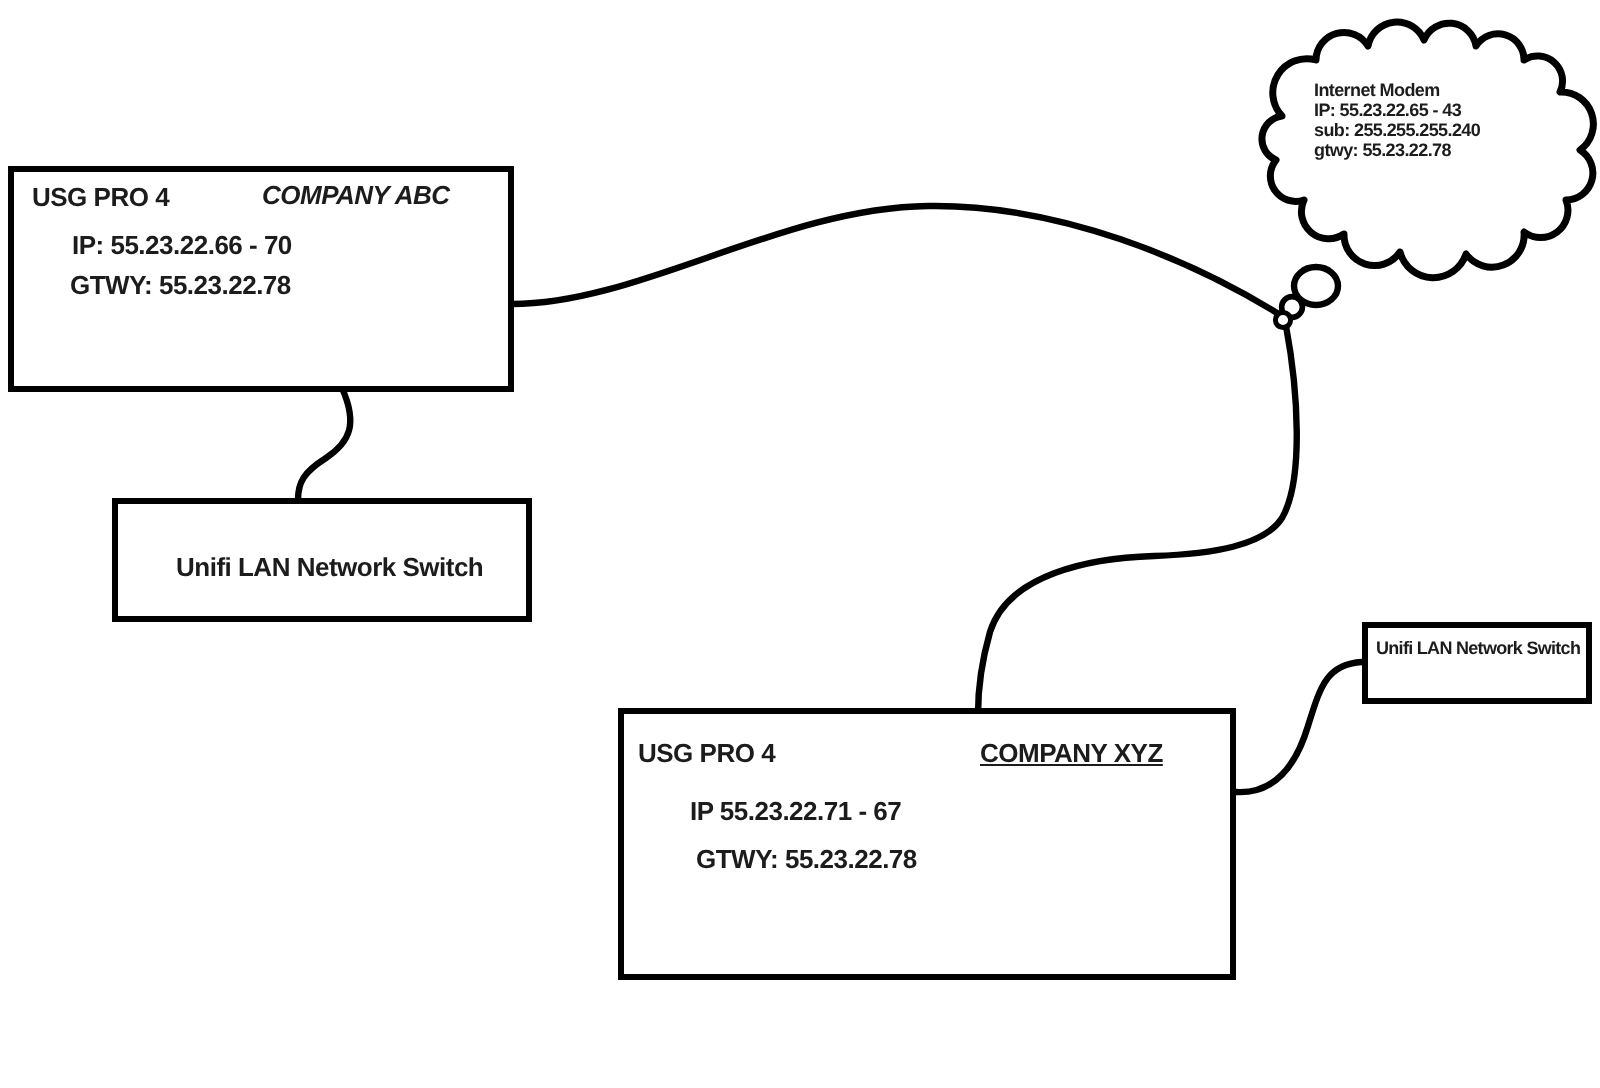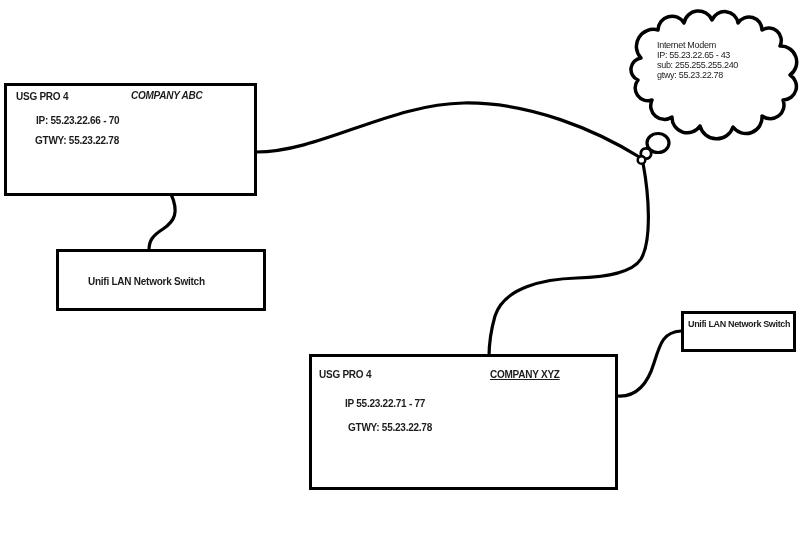--- a/index.html
+++ b/index.html
@@ -7,26 +7,26 @@
     position:relative;width:800px;height:544px;background:#ffffff;
     overflow:hidden;font-family:"Liberation Sans",sans-serif;
   }
   .layer{position:absolute;left:0;top:0;width:800px;height:544px;}
   .box{
     position:absolute;border:3.5px solid #000;background:#fff;
     box-sizing:border-box;
   }
   .box-thin{border-width:3px;}
   .lbl{
-    position:absolute;font-size:10px;font-weight:700;
+    position:absolute;font-size:13px;font-weight:700;
     letter-spacing:-0.25px;color:#1c1c1c;white-space:nowrap;
   }
   .lbl-sm{font-size:9px;letter-spacing:-0.35px;}
   .cloudtext{
-    position:absolute;left:657px;top:40px;font-size:9px;font-weight:400;
+    position:absolute;left:657px;top:40px;font-size:9px;font-weight:700;
     line-height:10px;letter-spacing:-0.3px;color:#1c1c1c;white-space:nowrap;
   }
   .stroke{fill:none;stroke:#000;stroke-width:3.2;stroke-linecap:round;}
   .cloudshape{fill:#fff;stroke:#000;stroke-width:3.5;stroke-linejoin:round;}
   .bubble{fill:#fff;stroke:#000;}
 </style>
 </head>
 <body>
 
 <div class="canvas">
@@ -70,21 +70,21 @@
     <span class="lbl" style="left:28px;top:49px;">GTWY: 55.23.22.78</span>
   </div>
 
   <div class="box" style="left:56px;top:249px;width:210px;height:62px;">
     <span class="lbl" style="left:29px;top:24px;">Unifi LAN Network Switch</span>
   </div>
 
   <div class="box" style="left:309px;top:354px;width:309px;height:136px;">
     <span class="lbl" style="left:7px;top:12px;">USG PRO 4</span>
     <span class="lbl" style="left:178px;top:12px;text-decoration:underline;">COMPANY XYZ</span>
-    <span class="lbl" style="left:33px;top:41px;">IP 55.23.22.71 - 77</span>
+    <span class="lbl" style="left:33px;top:41px;">IP 55.23.22.71 - 67</span>
     <span class="lbl" style="left:36px;top:65px;">GTWY: 55.23.22.78</span>
   </div>
 
   <div class="box box-thin" style="left:681px;top:311px;width:115px;height:41px;">
     <span class="lbl lbl-sm" style="left:4px;top:5px;">Unifi LAN Network Switch</span>
   </div>
 
   <div class="cloudtext">
     <div>Internet Modem</div>
     <div>IP: 55.23.22.65 - 43</div>

